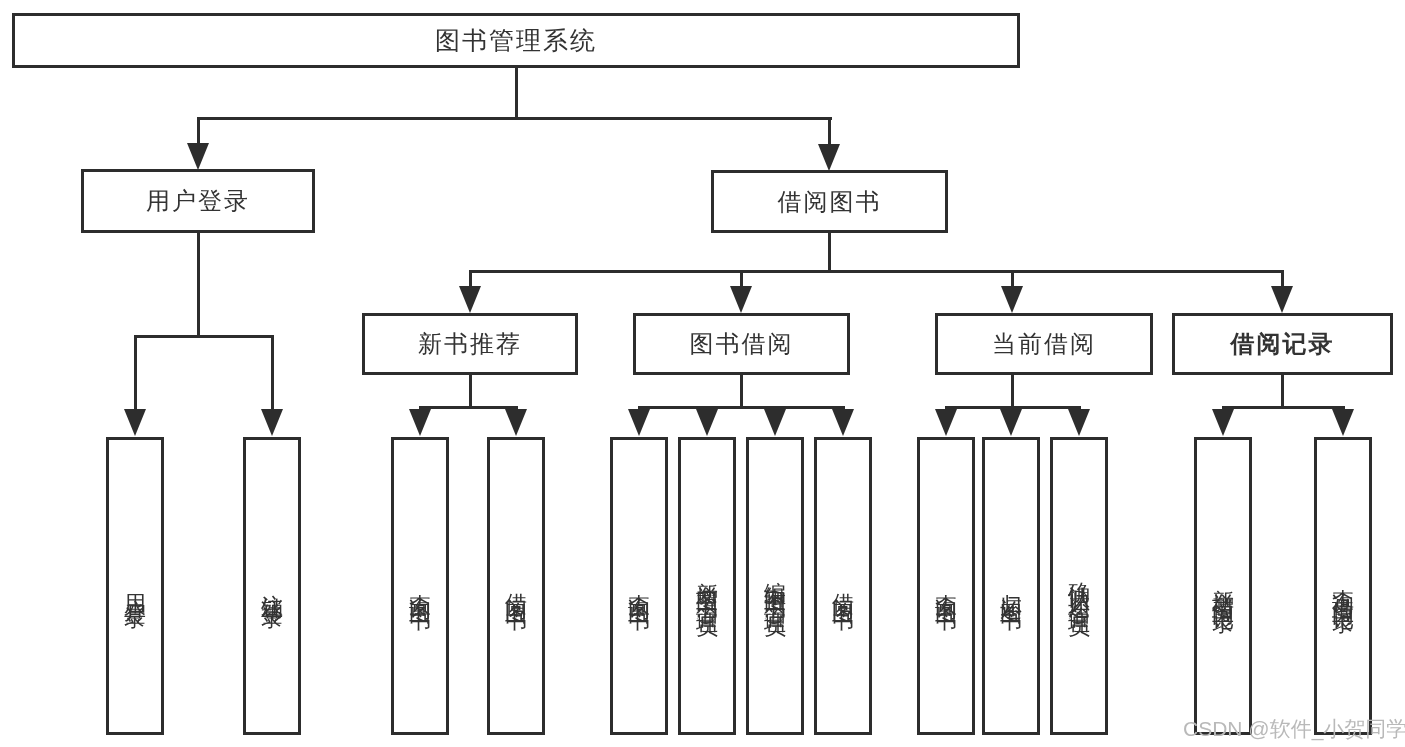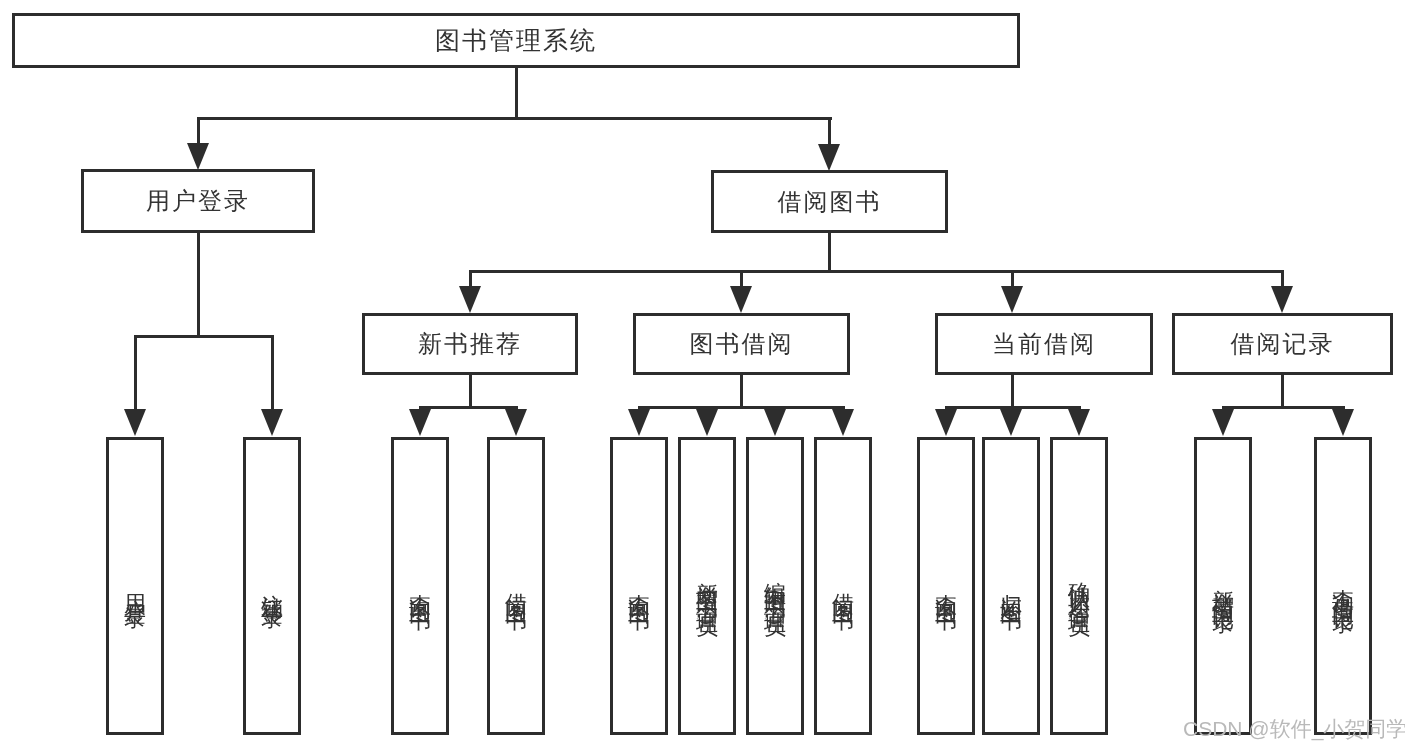--- a/index.html
+++ b/index.html
@@ -80,21 +80,21 @@
     </div>
 
   <div class="node root-node" style="left:12px; top:13px; width:1008px; height:55px;">图书管理系统</div>
 
   <div class="node h-node" style="left:81px; top:169px; width:234px; height:64px;">用户登录</div>
   <div class="node h-node" style="left:711px; top:170px; width:237px; height:63px;">借阅图书</div>
 
   <div class="node h-node" style="left:633px; top:313px; width:217px; height:62px;">图书借阅</div>
   <div class="node h-node" style="left:362px; top:313px; width:216px; height:62px;">新书推荐</div>
   <div class="node h-node" style="left:903px; top:313px; width:218px; height:62px;margin-left:32px;">当前借阅</div>
-  <div class="node h-node" style="left:1172px; top:313px; width:221px; height:62px;">借阅记录</div>
+  <div class="node h-node" style="left:1172px; top:313px; width:221px; height:62px;font-weight:bold;">借阅记录</div>
 
   <div class="node leaf" style="left:106px; top:437px; width:58px; height:298px;">用户登录</div>
   <div class="node leaf" style="left:243px; top:437px; width:58px; height:298px;">注销登录</div>
 
   <div class="node leaf" style="left:391px; top:437px; width:58px; height:298px;">查询图书</div>
   <div class="node leaf" style="left:487px; top:437px; width:58px; height:298px;">借阅图书</div>
 
   <div class="node leaf" style="left:610px; top:437px; width:58px; height:298px;">查询图书</div>
   <div class="node leaf" style="left:678px; top:437px; width:58px; height:298px;">新增图书（管理员）</div>
   <div class="node leaf" style="left:746px; top:437px; width:58px; height:298px;">编辑图书（管理员）</div>

